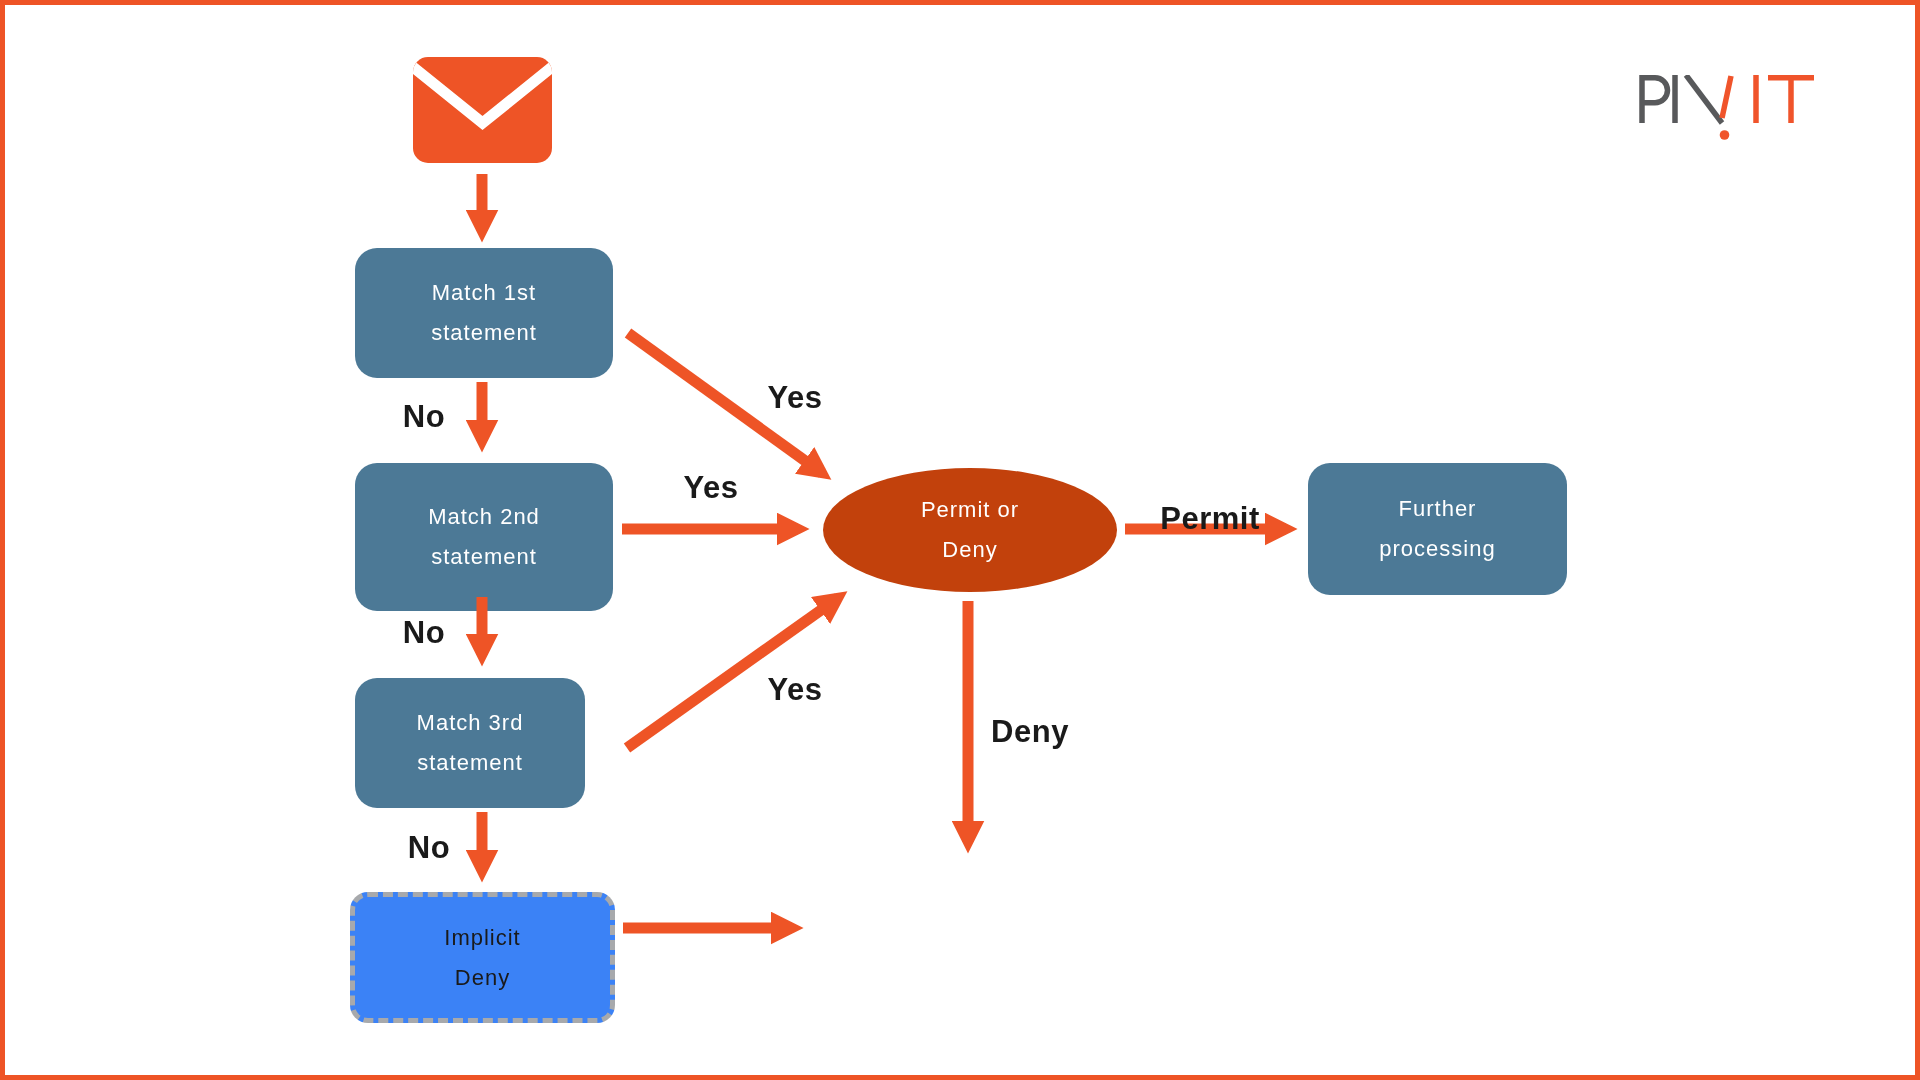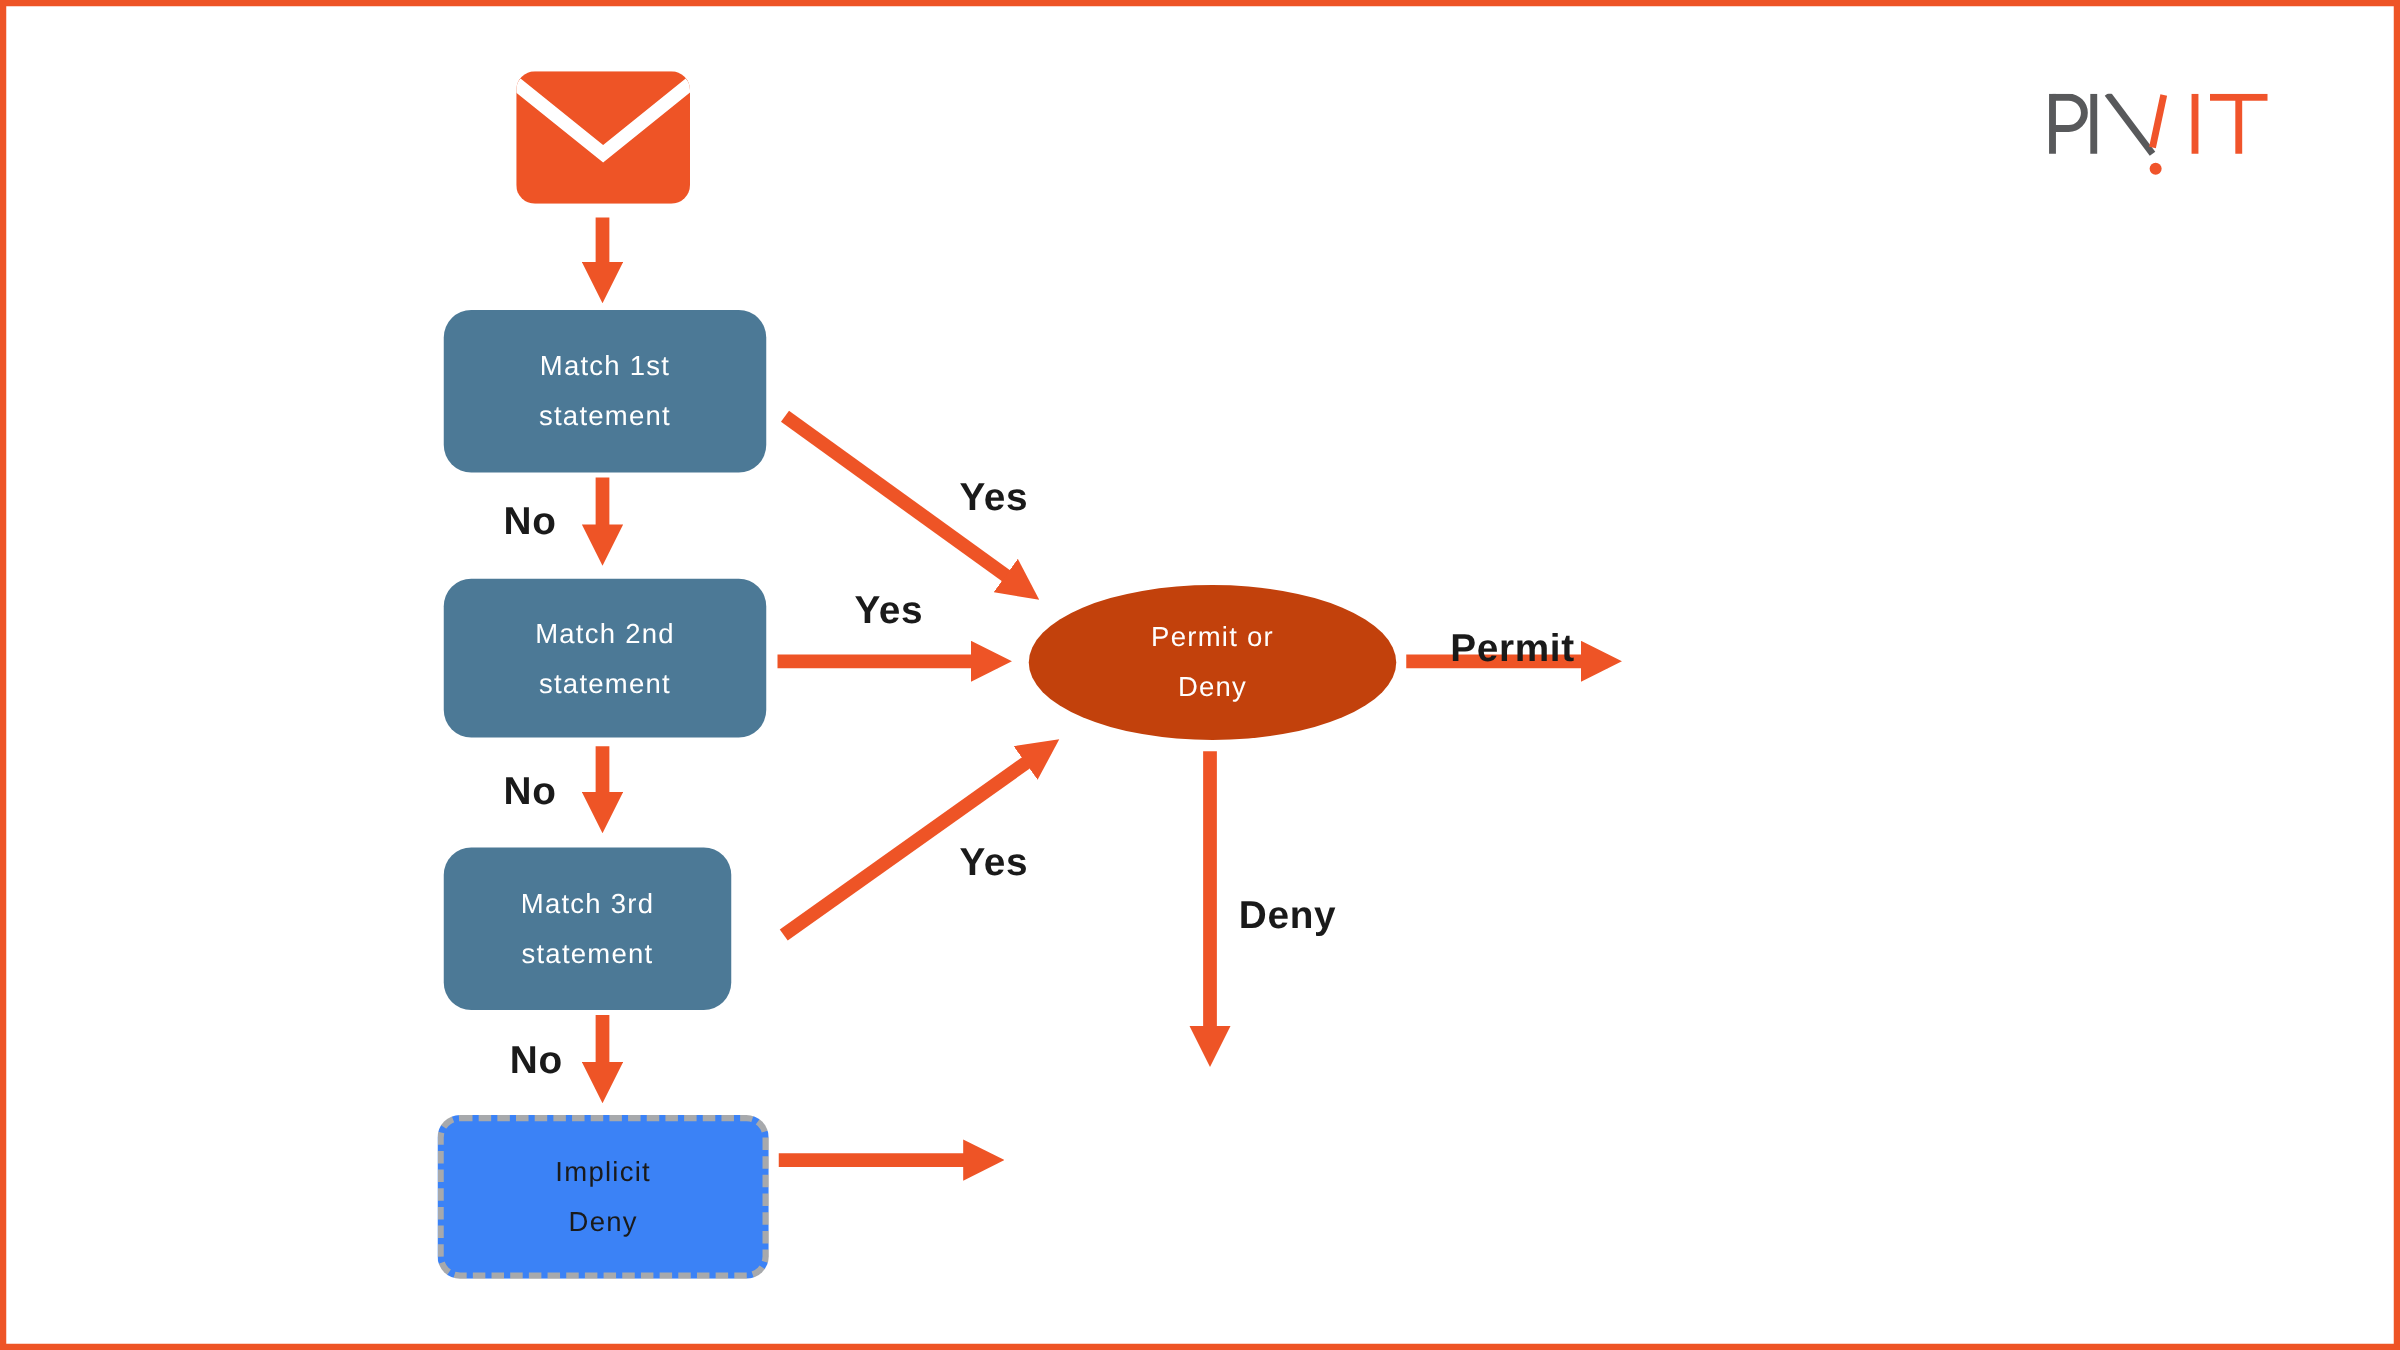--- a/index.html
+++ b/index.html
@@ -66,33 +66,35 @@
           <rect x="0" y="0" width="139" height="106" rx="15"></rect>
         </clipPath>
     </defs>
     <rect x="0" y="0" width="139" height="106" rx="15" fill="#EE5426"></rect>
     <polyline points="0,10 69.5,66 139,10" fill="none" stroke="#ffffff" stroke-width="11" clip-path="url(#envClip)"></polyline>
   </svg>
 
   <div class="node blue" style="left:350px; top:243px; width:258px; height:130px;">Match 1st
 statement</div>
 
-  <div class="node blue" style="left:350px; top:458px; width:258px; height:127px;">Match 2nd
+  <div class="node blue" style="left:350px; top:458px; width:258px; height:148px;">Match 2nd
 statement</div>
 
   <div class="node blue" style="left:350px; top:673px; width:230px; height:130px;">Match 3rd
 statement</div>
 
   <div class="node dashed" style="left:345px; top:887px; width:265px; height:131px;">Implicit
 Deny</div>
 
   <div class="node ellipse" style="left:818px; top:463px; width:294px; height:124px;">Permit or
 Deny</div>
 
 
+  <div class="node blue" style="left:1303px; top:458px; width:259px; height:132px;">Further
+processing</div>
 
   <svg id="arrows" width="1910" height="1070" viewBox="0 0 1910 1070" fill="none">
     <defs>
       <marker id="ah" viewBox="0 0 10 10" refX="6.5" refY="5" markerWidth="3" markerHeight="3" orient="auto-start-reverse">
         <path d="M0,0 L10,5 L0,10 Z" fill="#EE5426"></path>
       </marker>
     </defs>
     <g stroke="#EE5426" stroke-width="11">
       <line x1="477" y1="169" x2="477" y2="226" marker-end="url(#ah)"></line>
       <line x1="477" y1="377" x2="477" y2="436" marker-end="url(#ah)"></line>

